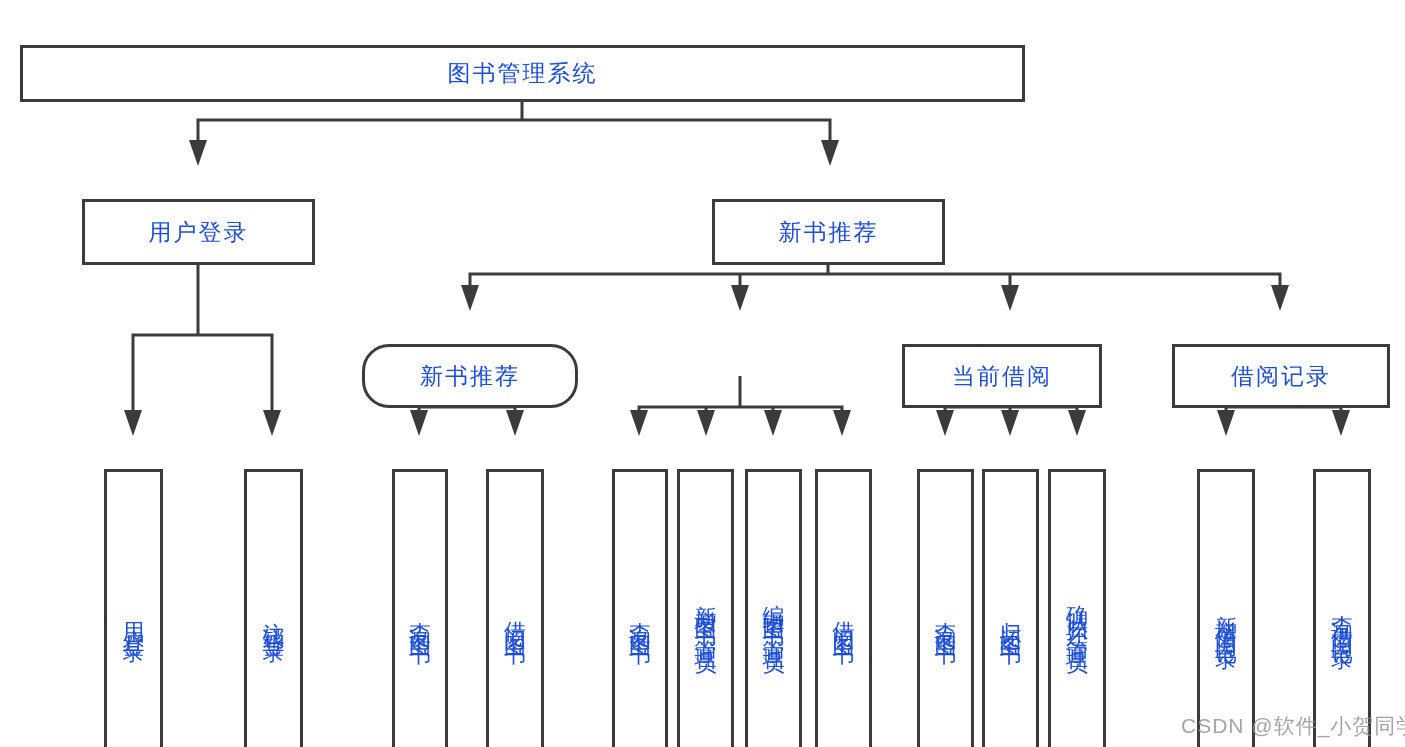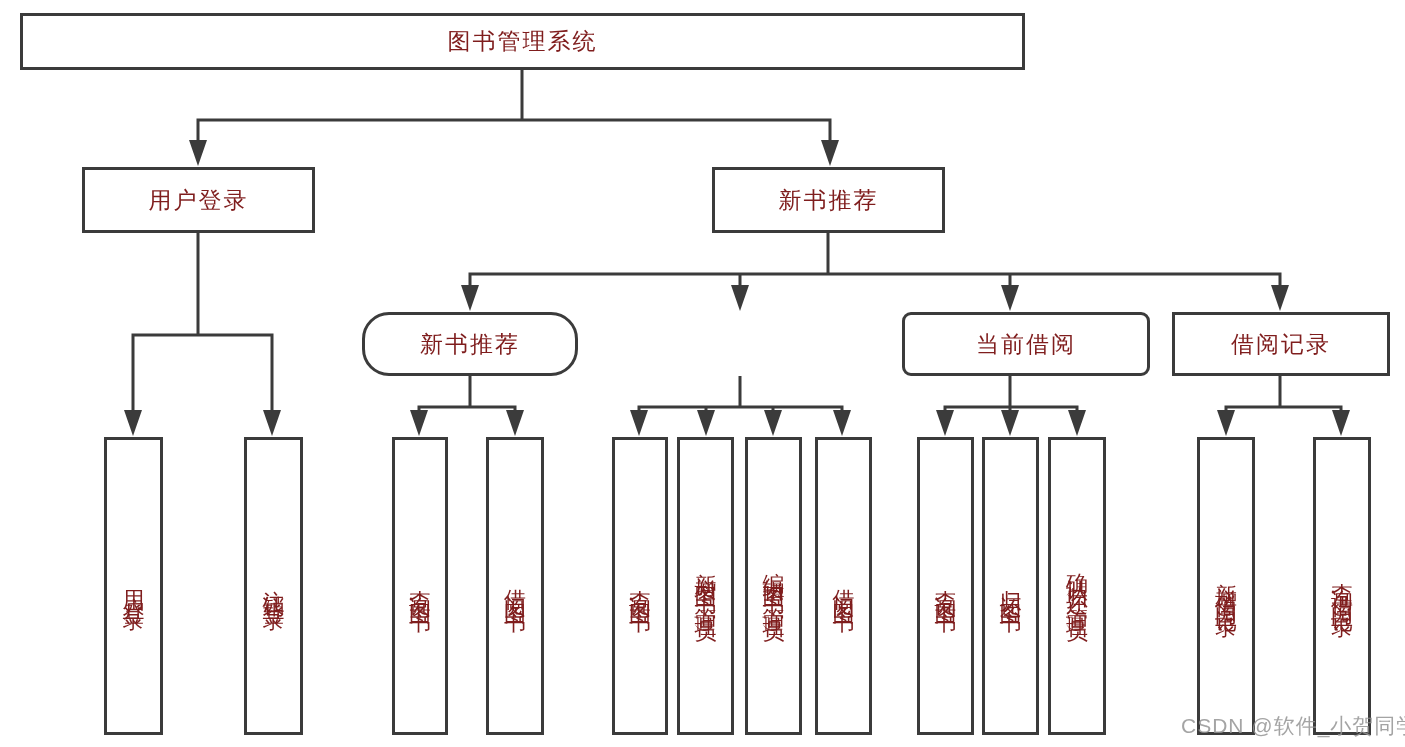--- a/index.html
+++ b/index.html
@@ -21,25 +21,26 @@
     top: 0;
     width: 1405px;
     height: 747px;
     pointer-events: none;
   }
   .box {
     position: absolute;
     box-sizing: border-box;
     border: 3px solid #3b3b3b;
     background: #ffffff;
-    color: #7f1d1d;
+    color: #1d4ed8;
     display: flex;
     align-items: center;
     justify-content: center;
     text-align: center;
+    margin-top: 32px;
   }
   .hbox {
     font-size: 23px;
     letter-spacing: 2px;
   }
   .leaf {
     font-size: 22px;
     writing-mode: vertical-rl;
     text-orientation: mixed;
     letter-spacing: 7px;
@@ -103,21 +104,21 @@
       <polygon points="1341,436 1332,410 1350,410"></polygon>
     </g>
   </svg>
 
   <div class="box hbox" style="left:20px; top:13px; width:1005px; height:57px;">图书管理系统</div>
 
   <div class="box hbox" style="left:82px; top:167px; width:233px; height:66px;">用户登录</div>
   <div class="box hbox" style="left:712px; top:167px; width:233px; height:66px;">新书推荐</div>
 
   <div class="box hbox" style="left:362px; top:312px; width:216px; height:64px;border-radius:27px;">新书推荐</div>
-  <div class="box hbox" style="left:902px; top:312px; width:248px; height:64px;border-radius:9px;">当前借阅</div>
+  <div class="box hbox" style="left:902px; top:312px; width:200px; height:64px;">当前借阅</div>
   <div class="box hbox" style="left:1172px; top:312px; width:218px; height:64px;">借阅记录</div>
 
   <div class="box leaf" style="left:104px; top:437px; width:59px; height:298px;">用户登录</div>
   <div class="box leaf" style="left:244px; top:437px; width:59px; height:298px;">注销登录</div>
 
   <div class="box leaf" style="left:392px; top:437px; width:56px; height:298px;">查询图书</div>
   <div class="box leaf" style="left:486px; top:437px; width:58px; height:298px;">借阅图书</div>
 
   <div class="box leaf" style="left:612px; top:437px; width:56px; height:298px;">查询图书</div>
   <div class="box leaf" style="left:677px; top:437px; width:57px; height:298px;">新增图书（管理员）</div>

